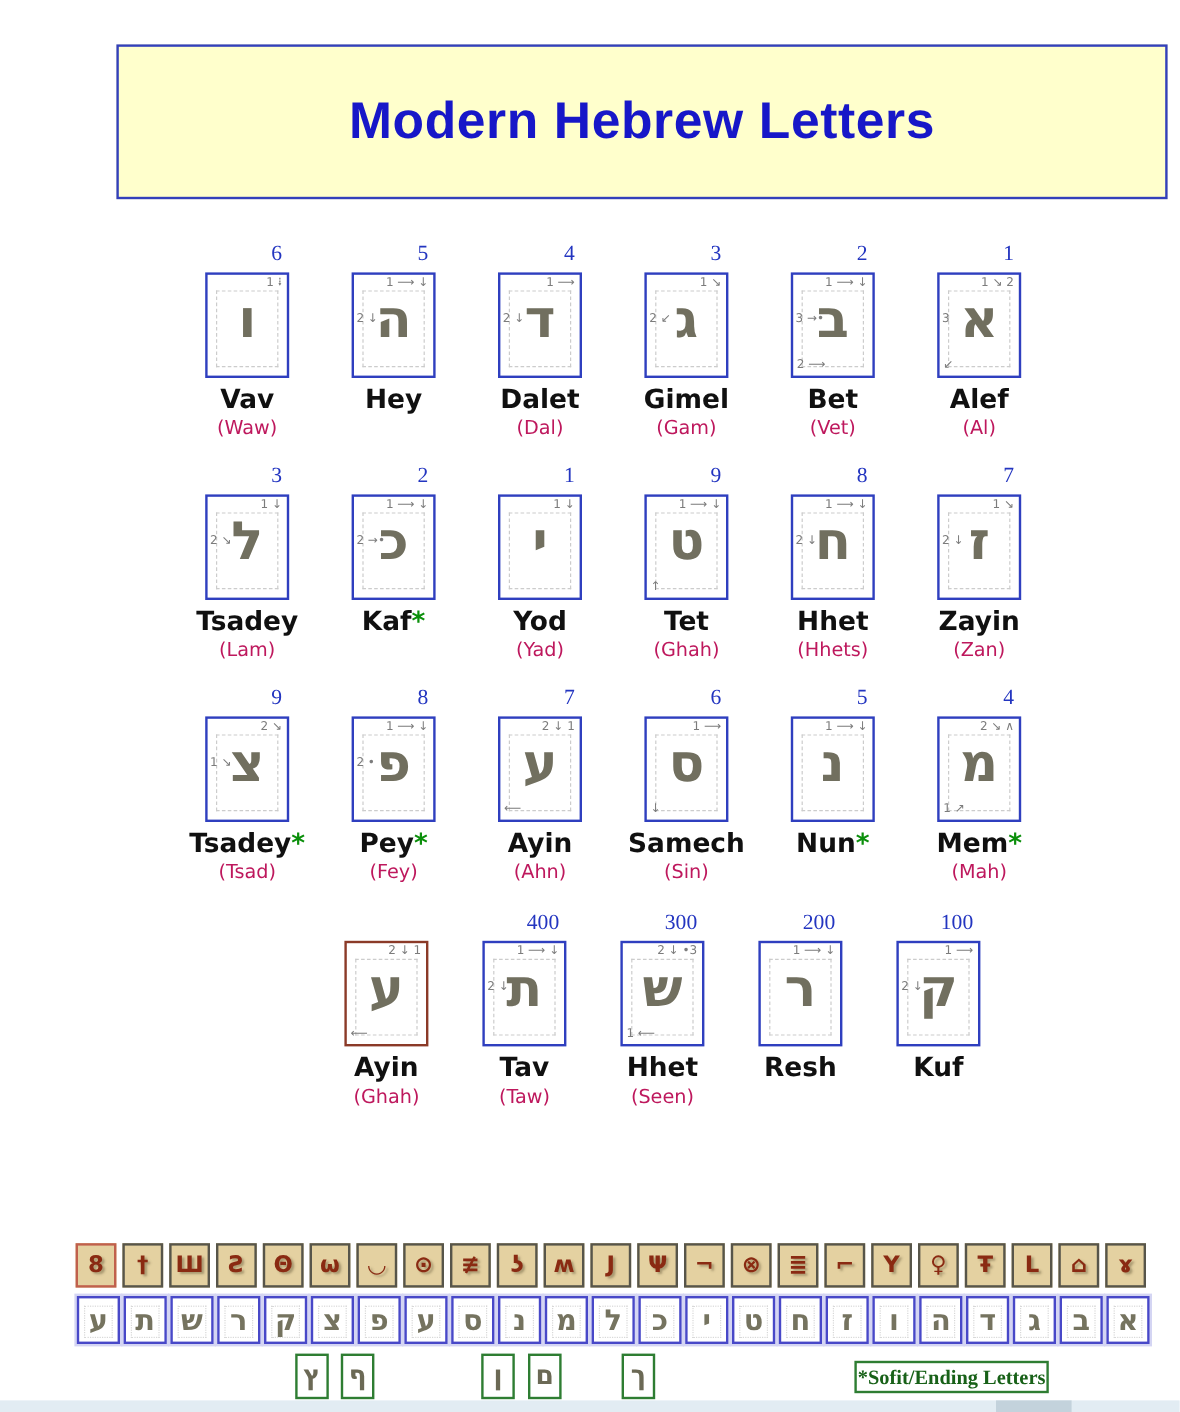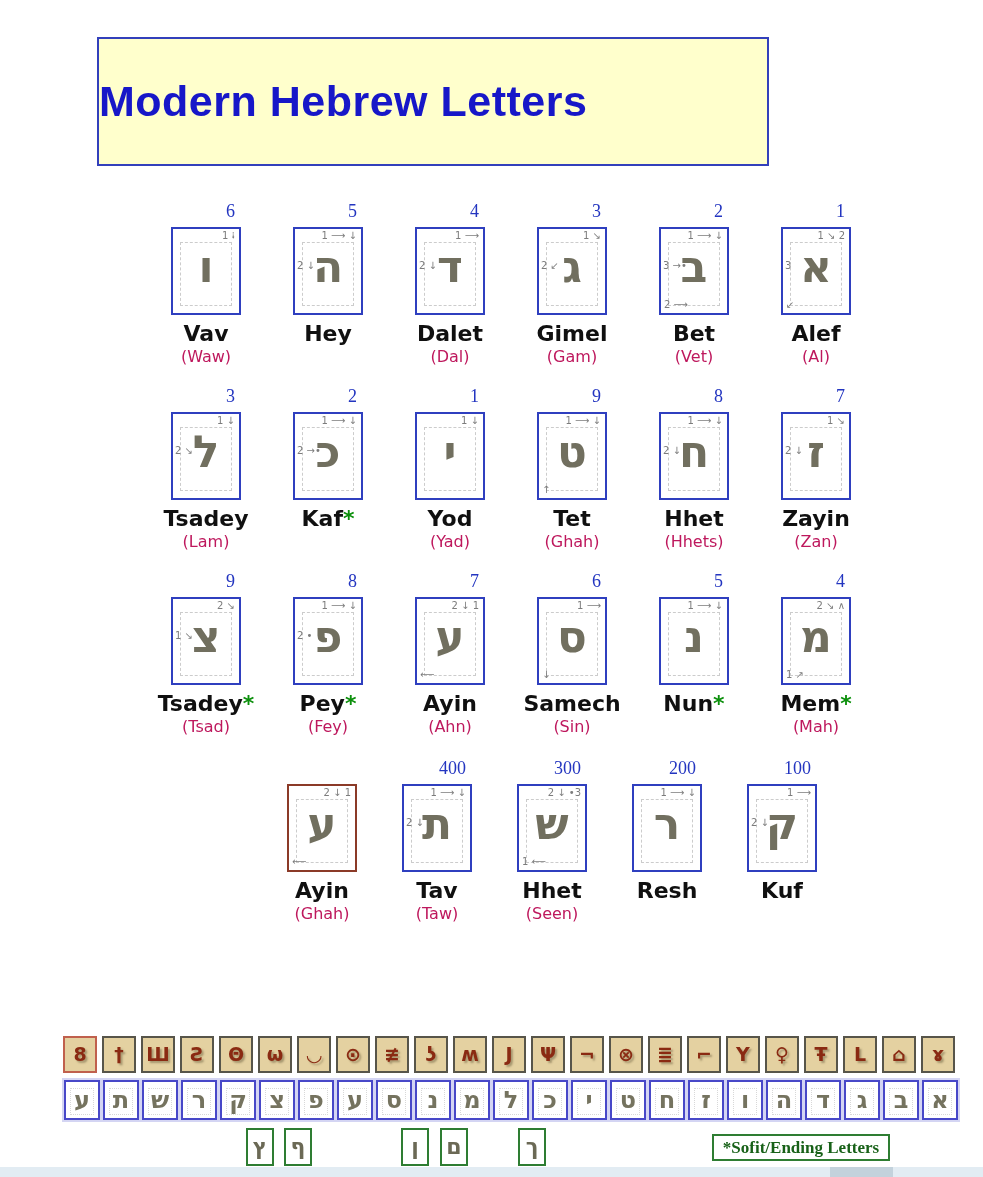--- a/index.html
+++ b/index.html
@@ -6,23 +6,23 @@
   * { box-sizing: border-box; margin: 0; padding: 0; }
   html,body { background:#ffffff; }
   body {
     width: 983px; height: 1177px; position: relative;
     font-family: "DejaVu Sans", sans-serif;
     overflow: hidden;
   }
 
   
   .title-box {
-    position: absolute; left: 97px; top: 37px; width: 672px; height: 129px;
+    position: absolute; left: 97px; top: 37px; width: 876px; height: 129px;
     background: #FFFFCC; border: 2px solid #3340bb;
-    display: flex; flex-direction: column; align-items: flex-start; justify-content: center;
+    display: flex; flex-direction: column; align-items: center; justify-content: center;
   }
   .title-line1, .title-line2 {
     font-family: "Liberation Sans", sans-serif; font-weight: bold;
     color: #1717c8; line-height: 1.12; letter-spacing: 0.5px;
   }
   .title-line1 { font-size: 43px; }
   .title-line2 { font-size: 39px; }
 
   
   .letter-grid { position: absolute; top: 201px; left: 0; width: 983px; }
@@ -84,21 +84,21 @@
   .mletter { color: #75735f; font-size: 24px; font-weight: bold; line-height: 1; position: relative; }
 
   
   .sofit-row { position: absolute; top: 1128px; left: 0; width: 983px; height: 38px; }
   .sbox {
     position: absolute; width: 28px; height: 38px; background: #fff;
     border: 2px solid #2e7d32; display: flex; align-items: center; justify-content: center;
   }
   .sletter { color: #6b6955; font-size: 22px; font-weight: bold; line-height: 1; }
   .sofit-label-box {
-    position: absolute; left: 712px; top: 1134px; width: 178px; height: 27px;
+    position: absolute; left: 712px; top: 1134px; width: 162px; height: 27px;
     border: 2px solid #2e7d32; background: #fff;
     display: flex; align-items: center; justify-content: center;
   }
   .sofit-label {
     font-family: "Liberation Serif", serif; font-weight: bold; font-size: 17px;
     color: #186118; white-space: nowrap;
   }
 
   
   .bottom-band { position: absolute; top: 1167px; left: 0; width: 983px; height: 10px; background: #e2ecf3; }

